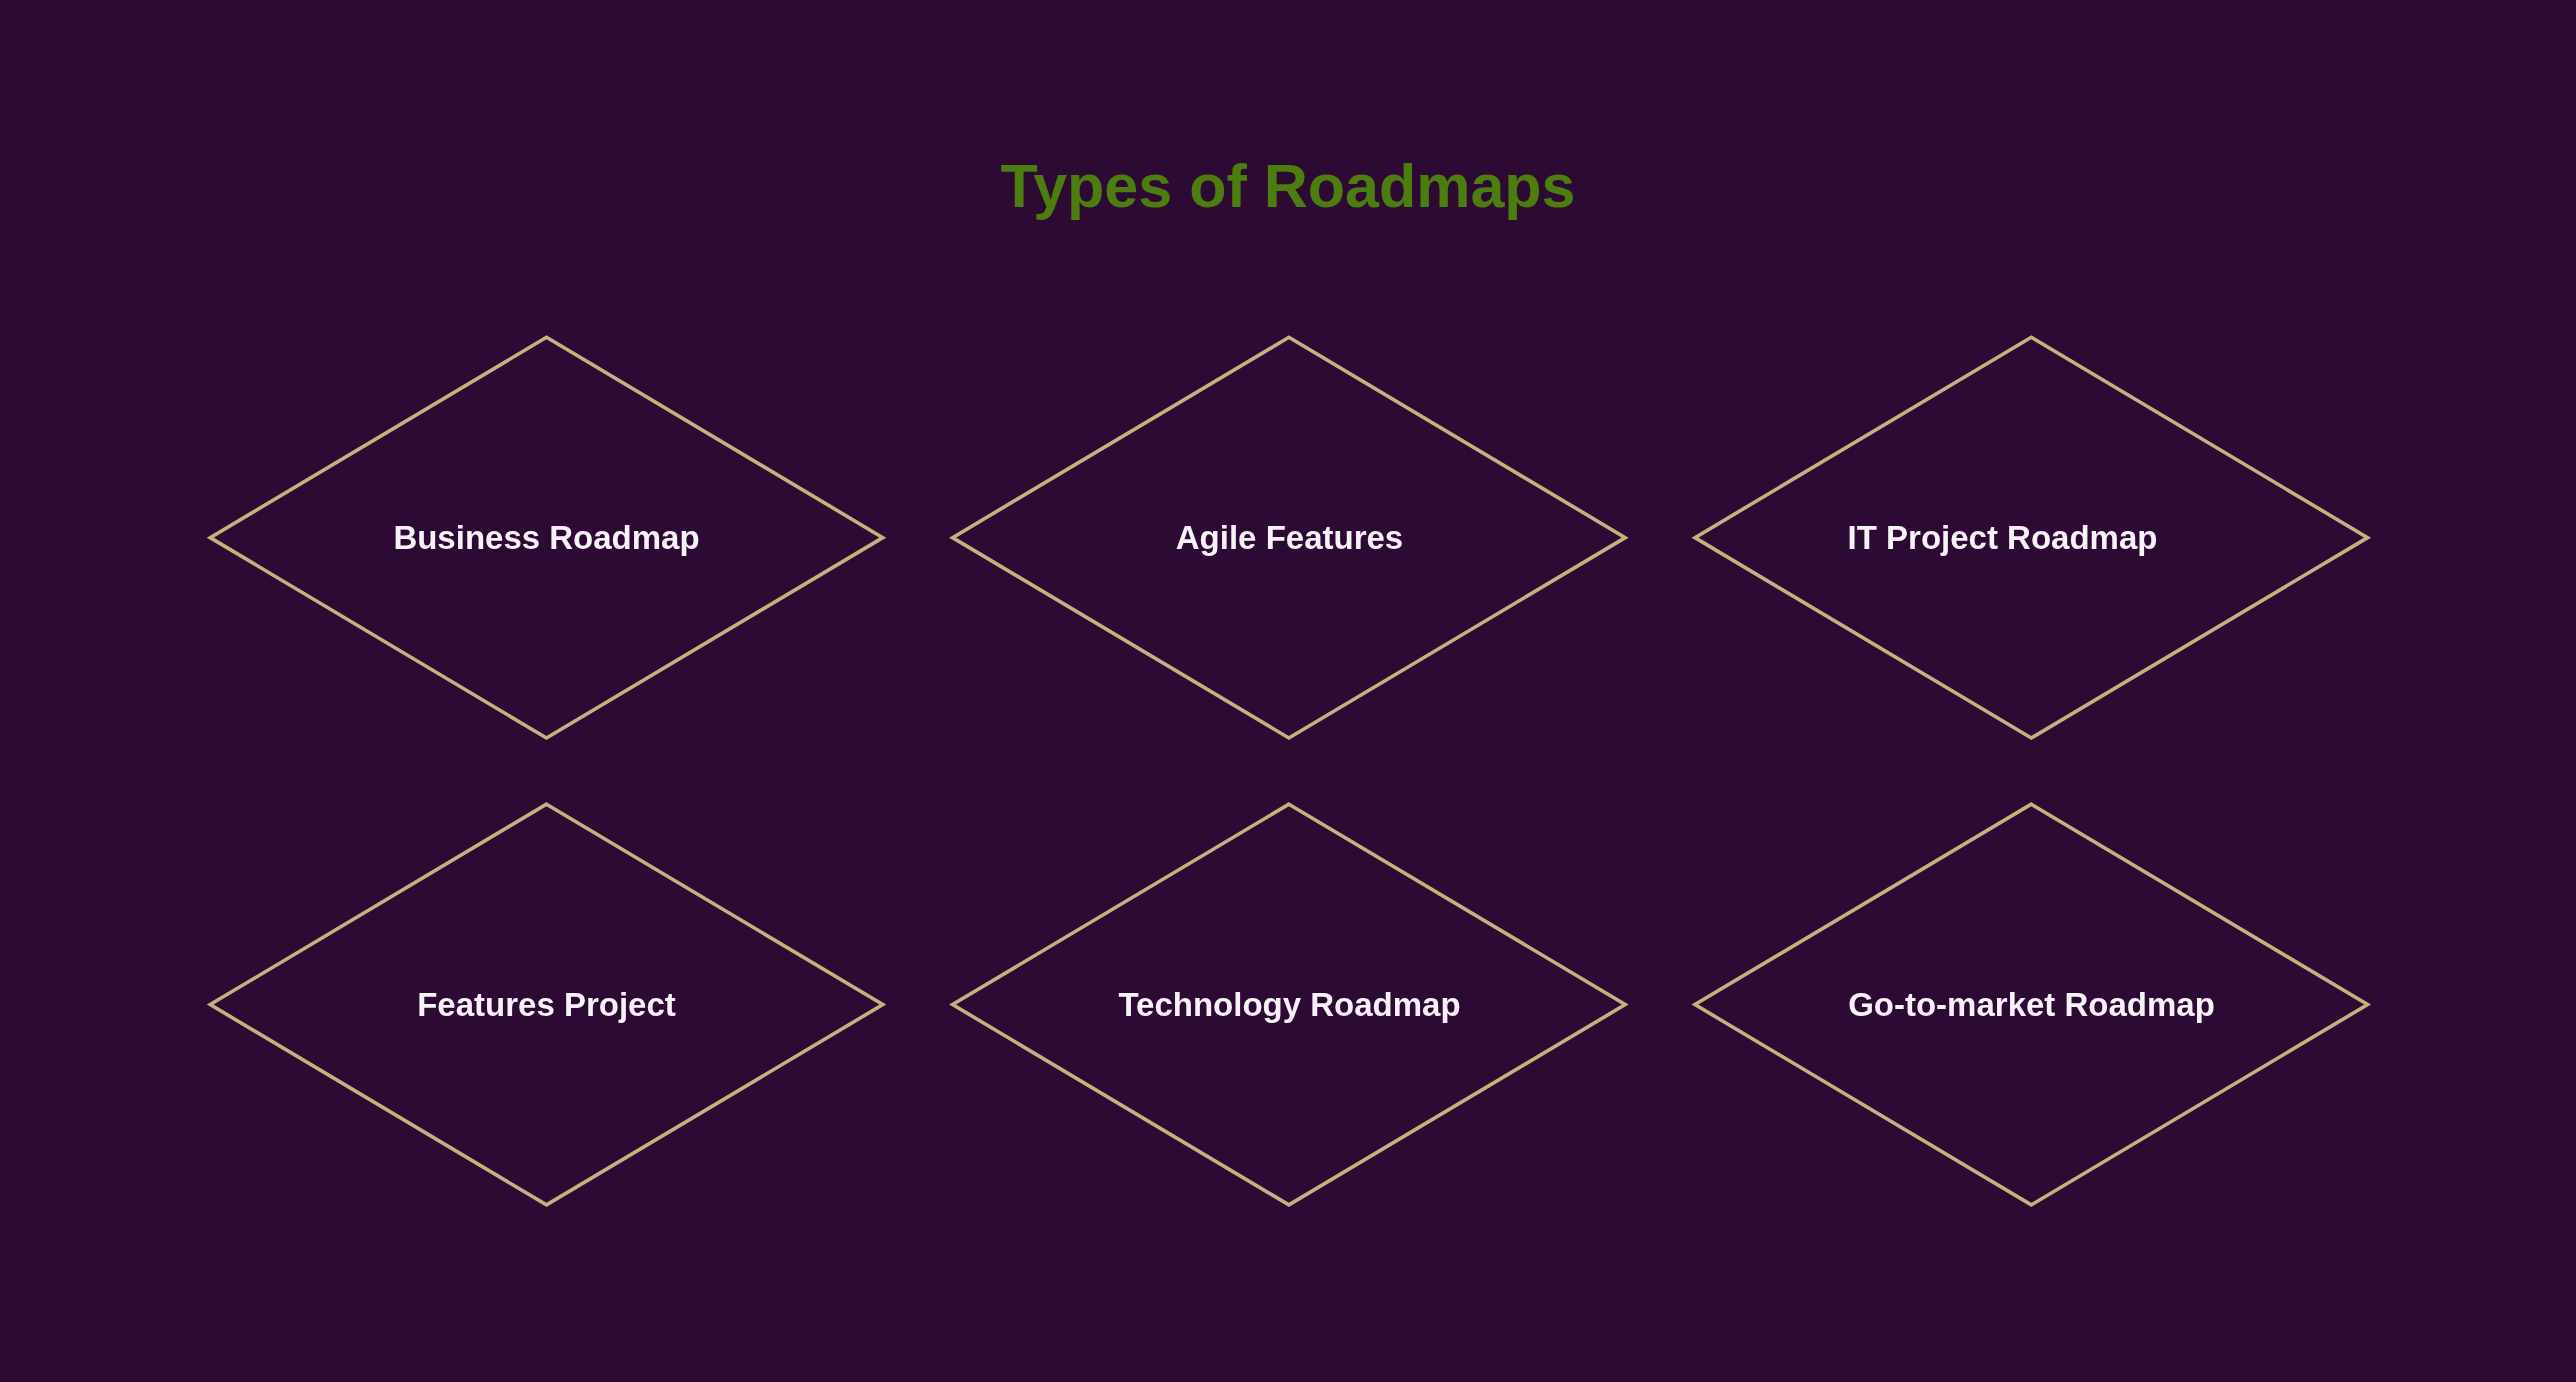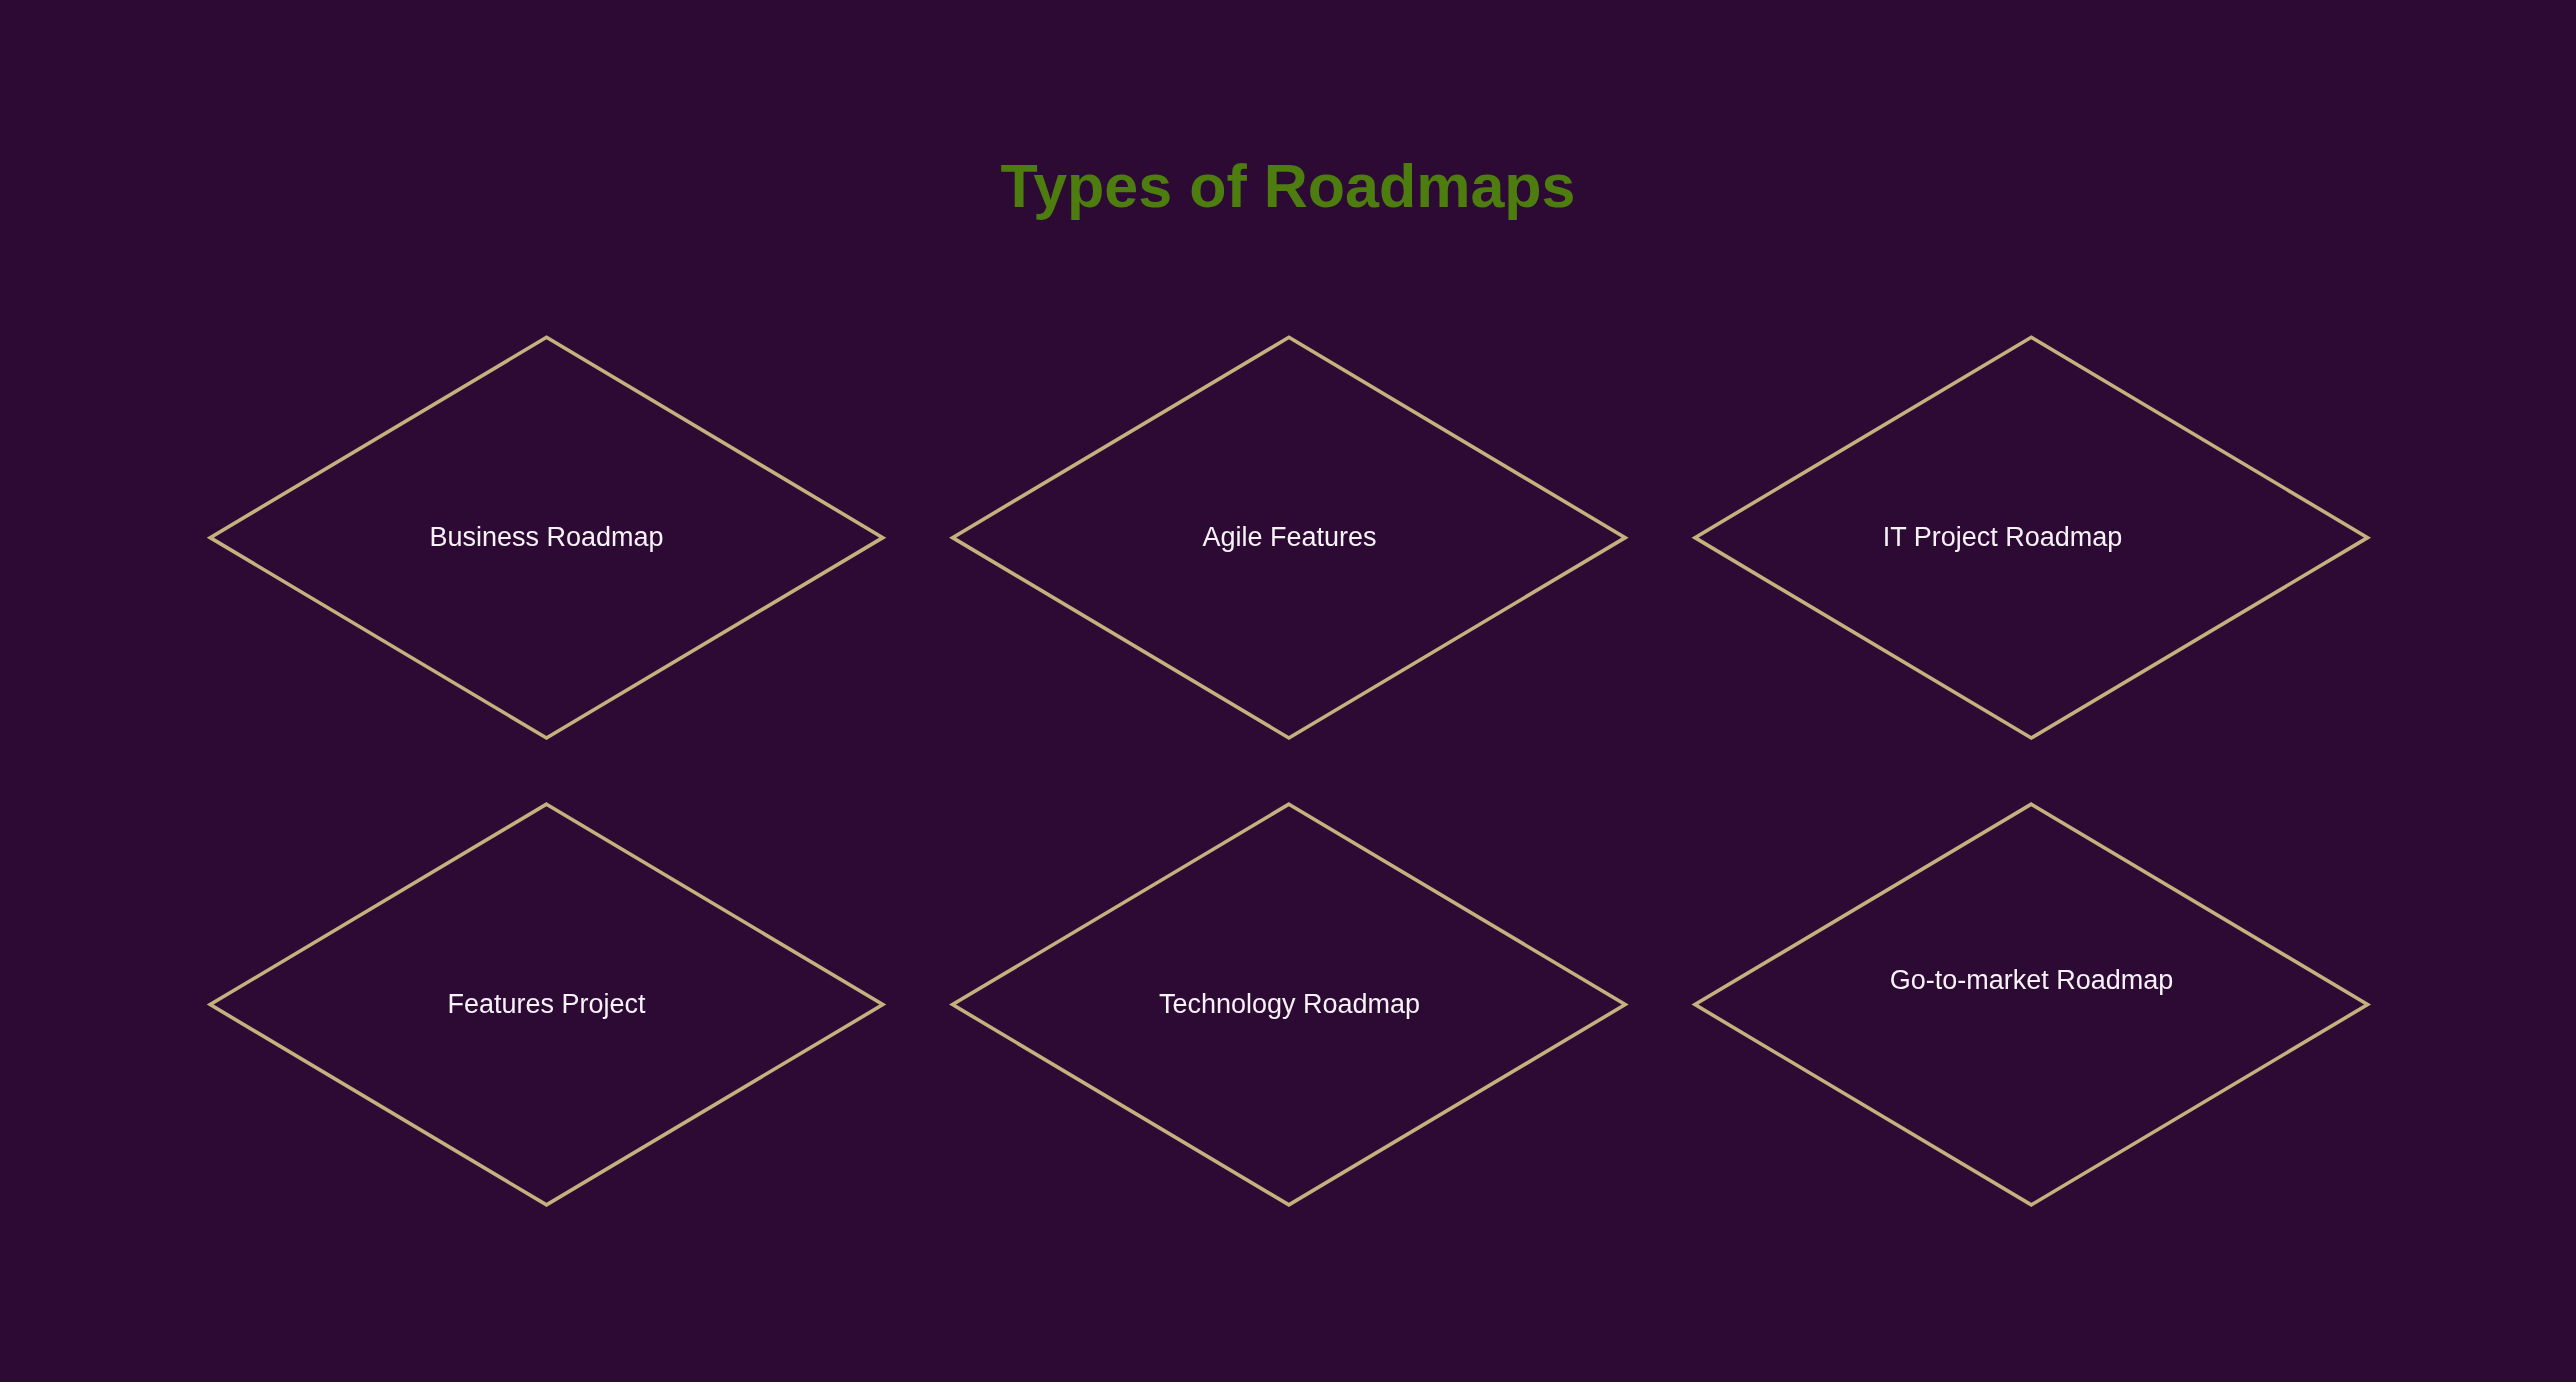--- a/index.html
+++ b/index.html
@@ -12,21 +12,21 @@
   .title {
     position: absolute; left: 0; top: 143px; width: 2576px;
     text-align: center; color: #4d7c0f;
     font-size: 61px; font-weight: bold; line-height: 86px;
   }
   svg.diagram { position: absolute; left: 0; top: 0; }
   .node { position: absolute; width: 673px; height: 401px; }
   .node-label {
     position: absolute; left: 0; top: 0; width: 100%; height: 100%;
     display: flex; align-items: center; justify-content: center;
-    color: #f7f2f7; font-size: 27px; font-weight: normal; white-space: nowrap;
+    color: #f7f2f7; font-size: 33px; font-weight: bold; white-space: nowrap;
   }
 </style>
 </head>
 <body>
 
 <div class="title">Types of Roadmaps</div>
 
 <svg class="diagram" width="2576" height="1383" viewBox="0 0 2880 1546">
   <g fill="none" stroke="#c5b07e" stroke-width="4">
     <polygon points="611,377 987,601 611,825 235,601"></polygon>
@@ -46,16 +46,16 @@
 </div>
 <div class="node" style="left:1666px;top:337px;">
   <div class="node-label">IT Project Roadmap</div>
 </div>
 <div class="node" style="left:210px;top:804px;">
   <div class="node-label">Features Project</div>
 </div>
 <div class="node" style="left:953px;top:804px;">
   <div class="node-label">Technology Roadmap</div>
 </div>
-<div class="node" style="left:1695px;top:780px;text-align:center;">
+<div class="node" style="left:1695px;top:804px;text-align:center;">
   <div class="node-label">Go-to-market Roadmap</div>
 </div>
 
 
 </body></html>

